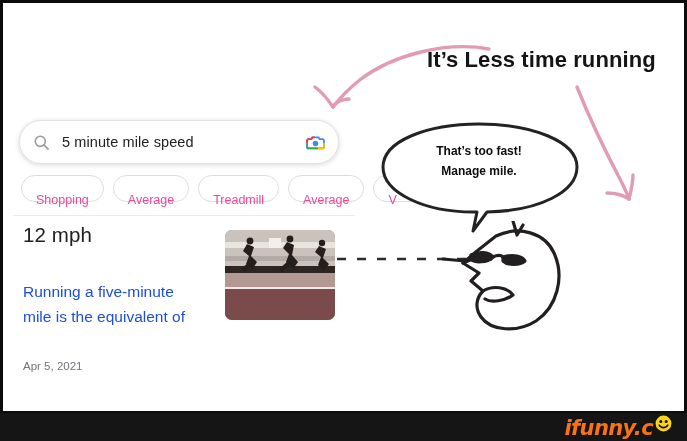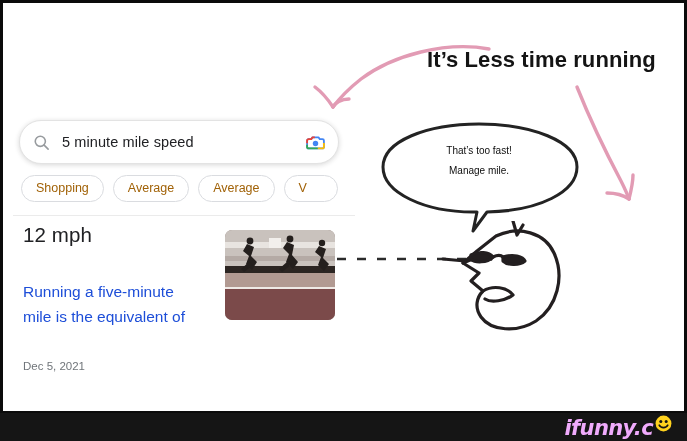--- a/index.html
+++ b/index.html
@@ -89,23 +89,23 @@
     top: 60px;
     display: flex;
     gap: 9px;
     white-space: nowrap;
   }
   .chip {
     border: 1px solid #dadce0;
     border-radius: 16px;
     height: 27px;
     line-height: 25px;
-    padding: 0 14px;
+    padding: 12px 14px;
     font-size: 12.5px;
-    color: #a16207;
+    color: #ec4899;
     background: #ffffff;
     box-sizing: border-box;
     flex: 0 0 auto;
   }
   .chip.cut { padding-right: 30px; }
 
   .chips-divider {
     position: absolute;
     left: 10px;
     top: 100px;
@@ -181,22 +181,22 @@
     width: 220px;
     height: 116px;
   }
   .bubble-wrap svg { position: absolute; left: 0; top: 0; }
   .bubble-text {
     position: absolute;
     left: 0;
     top: 22px;
     width: 220px;
     text-align: center;
-    font-size: 10px;
-    font-weight: normal;
+    font-size: 12px;
+    font-weight: bold;
     color: #0d0d0d;
     line-height: 20px;
   }
 
   
   .face {
     position: absolute;
     left: 438px;
     top: 218px;
     width: 150px;
@@ -243,21 +243,21 @@
     bottom: 2px;
     display: flex;
     align-items: flex-end;
     gap: 1px;
   }
   .watermark-text {
     font-family: "DejaVu Sans", sans-serif;
     font-size: 21px;
     font-weight: bold;
     font-style: italic;
-    color: #f0abfc;
+    color: #f97316;
     letter-spacing: -0.6px;
     line-height: 22px;
   }
   .watermark-smiley { margin-bottom: 2px; }
 </style>
 </head>
 <body>
 
 <div id="meme">
 
@@ -280,34 +280,35 @@
             <path d="M21.6 12.5v4.7A1.6 1.6 0 0 1 20 18.8h-5.5" fill="none" stroke="#fbbc05" stroke-width="2.1" stroke-linejoin="round"></path>
             <path d="M14.5 18.8H4a1.6 1.6 0 0 1-1.6-1.6v-2.6" fill="none" stroke="#34a853" stroke-width="2.1" stroke-linejoin="round"></path>
             <circle cx="12" cy="13.2" r="3.1" fill="#4285f4"></circle>
           </svg>
         </span>
       </div>
 
       <div class="chips">
         <div class="chip">Shopping</div>
         <div class="chip">Average</div>
+        <div class="chip">Treadmill</div>
         <div class="chip">Average</div>
         <div class="chip cut">V</div>
       </div>
 
       <div class="chips-divider"></div>
 
       <div class="answer-head">12 mph</div>
 
       <div class="answer-body">
         <div class="answer-line">Running a five-minute</div>
         <div class="answer-line">mile is the equivalent of</div>
       </div>
 
-      <div class="answer-date">Dec 5, 2021</div>
+      <div class="answer-date">Apr 5, 2021</div>
 
       <div class="thumb">
         <svg viewBox="0 0 110 90" width="110" height="90">
           <rect x="0" y="0" width="110" height="40" fill="#c9c2bd"></rect>
           <rect x="0" y="12" width="110" height="6" fill="#e8e4e0"></rect>
           <rect x="0" y="26" width="110" height="5" fill="#b4aaa5"></rect>
           <rect x="0" y="36" width="110" height="7" fill="#2c2522"></rect>
           <rect x="0" y="43" width="110" height="21" fill="#b29a92"></rect>
           <rect x="0" y="57" width="110" height="2" fill="#efeae6"></rect>
           <rect x="0" y="59" width="110" height="31" fill="#7b4a4a"></rect>

